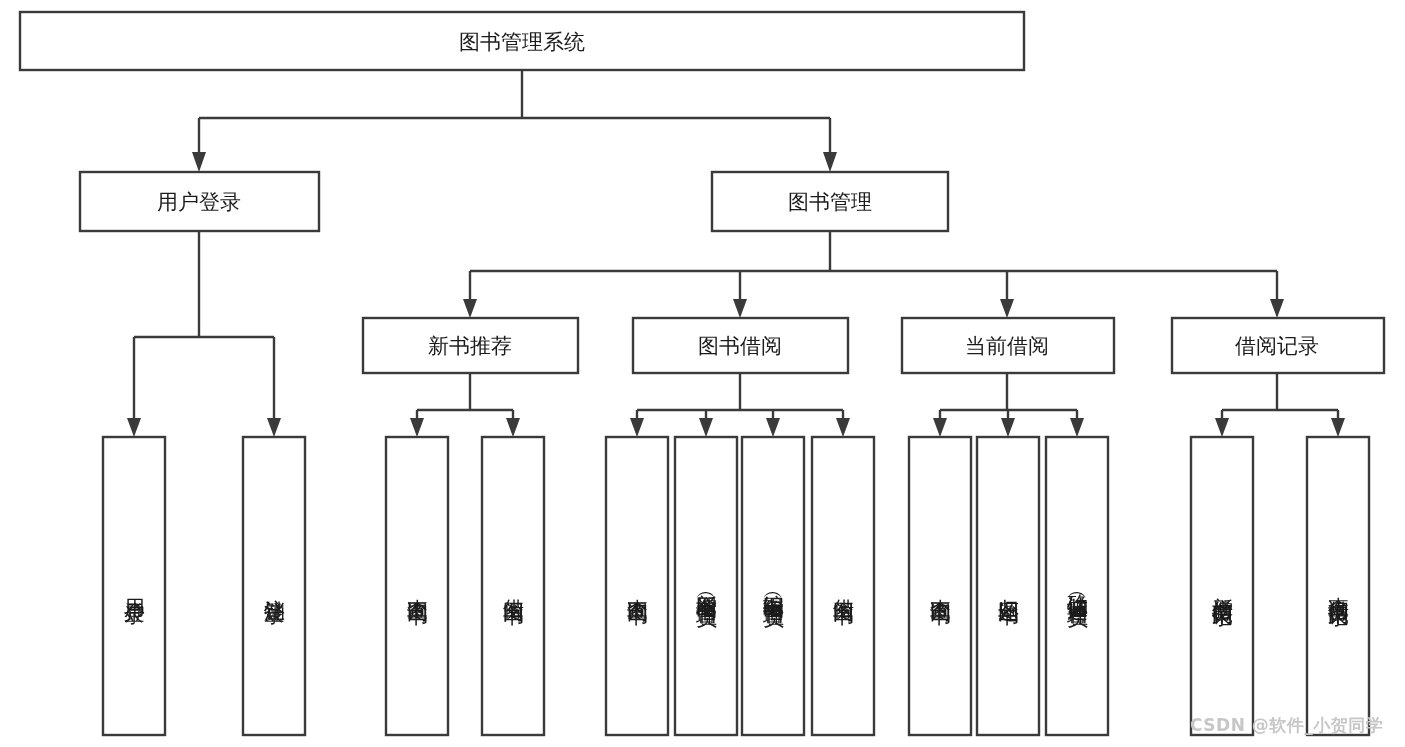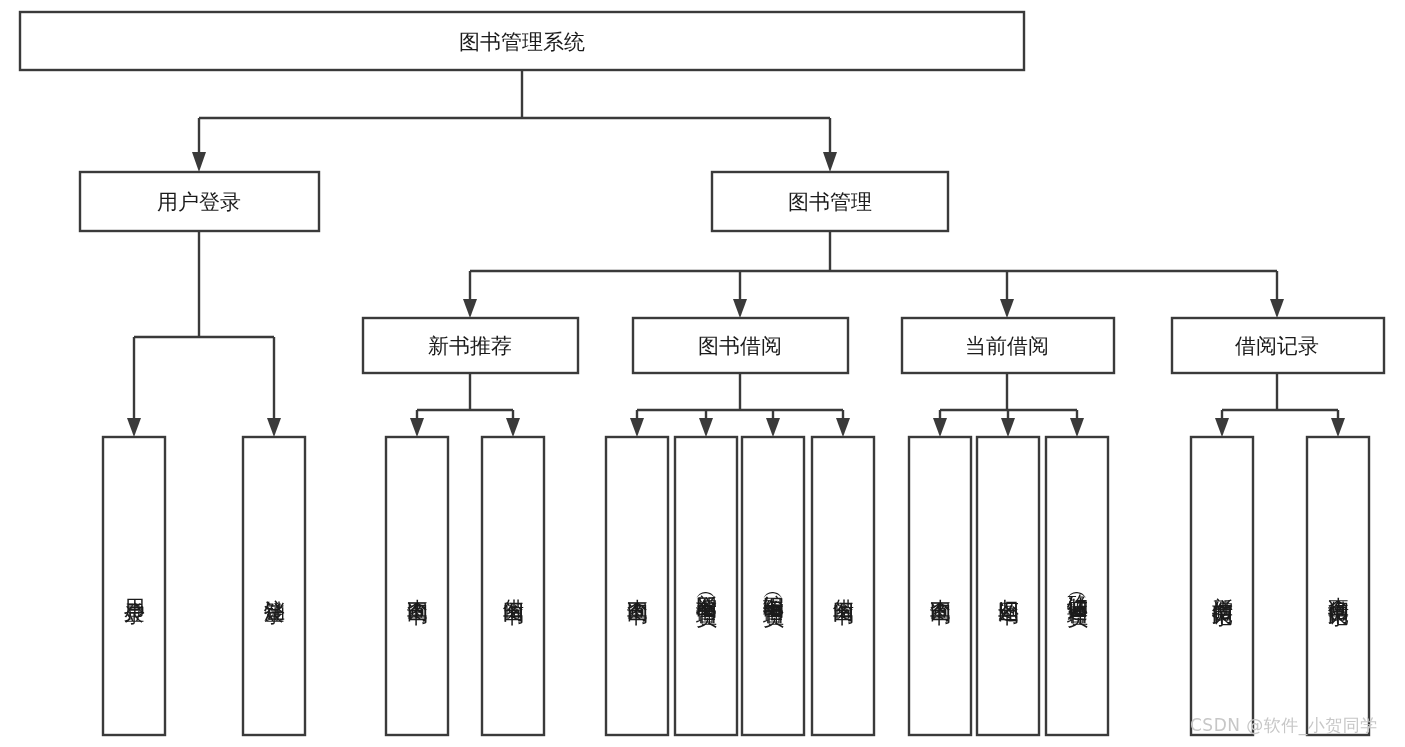--- a/index.html
+++ b/index.html
@@ -64,20 +64,21 @@
     text-align: center;
     pointer-events: none;
   }
   .watermark {
     position: absolute;
     font-family: "DejaVu Sans", "Liberation Sans", sans-serif;
     font-size: 17px;
     color: #c7c7c7;
     white-space: nowrap;
     letter-spacing: 0.5px;
+    font-weight: bold;
   }
 </style>
 </head>
 <body>
 
 <div id="diagram-root">
 
   <svg class="diagram-svg" viewBox="0 0 1405 747">
     <defs>
       <marker id="arrow" viewBox="0 0 12 14" refX="6" refY="13.5" markerWidth="12" markerHeight="14" orient="auto-start-reverse" markerUnits="userSpaceOnUse">

